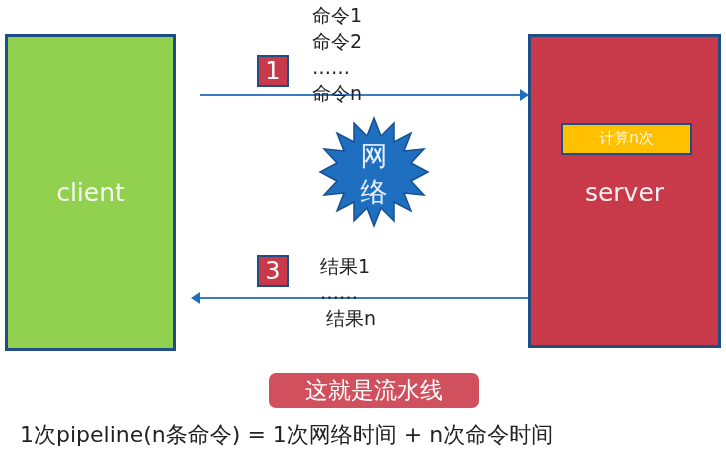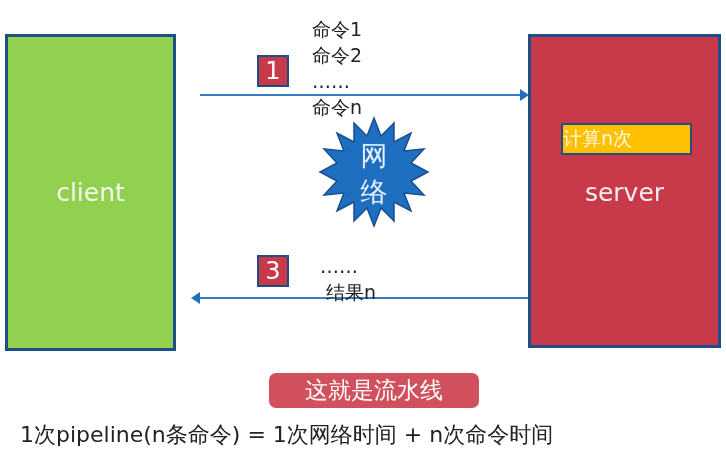--- a/index.html
+++ b/index.html
@@ -5,34 +5,34 @@
   html, body { margin:0; padding:0; }
   body { width:726px; height:461px; background:#ffffff; position:relative; overflow:hidden;
          font-family:"DejaVu Sans", sans-serif; color:#222; }
   .box { position:absolute; box-sizing:border-box; border:3px solid #1f4e86; }
   .client { left:5px; top:34px; width:171px; height:317px; background:#92d050; }
   .server { left:528px; top:34px; width:193px; height:314px; background:#c83949; }
   .box-label { position:absolute; left:0; right:0; text-align:center; color:#f4f8ee; font-size:25px; }
   .client .box-label { top:141px; }
   .server .box-label { top:141px; color:#f5eef0; }
   .compute { position:absolute; left:30px; top:86px; width:131px; height:32px; box-sizing:border-box;
-             background:#ffc000; border:2px solid #1f4e86; color:#fff8e0; font-size:19px; line-height:27px; }
+             background:#ffc000; border:2px solid #1f4e86; color:#fff8e0; font-size:15px; text-align:center; line-height:27px; }
   .arrow { position:absolute; height:2px; background:#3a7cc4; }
   .arrow-req { left:200px; top:94px; width:322px; }
   .arrow-res { left:198px; top:297px; width:330px; }
   .arrowhead-right { position:absolute; left:520px; top:89px; width:0; height:0;
                      border-top:6px solid transparent; border-bottom:6px solid transparent; border-left:9px solid #1f6fc0; }
   .arrowhead-left { position:absolute; left:191px; top:292px; width:0; height:0;
                     border-top:6px solid transparent; border-bottom:6px solid transparent; border-right:9px solid #1f6fc0; }
   .step { position:absolute; width:32px; height:32px; box-sizing:border-box; background:#c83949; border:2px solid #1f4e86;
           color:#fff; font-size:24px; text-align:center; line-height:28px; }
   .step1 { left:257px; top:55px; }
   .step3 { left:257px; top:255px; }
   .lines { position:absolute; font-size:19px; line-height:26px; color:#222; }
-  .cmds { left:312px; top:2px;margin-top:14px; }
+  .cmds { left:312px; top:2px; }
   .results { left:320px; top:253px; }
   .results .last { padding-left:6px; }
   .star { position:absolute; left:318px; top:116px; width:112px; height:112px; }
   .star-text { position:absolute; left:318px; top:138px; width:112px; text-align:center; color:#e6f0ff; font-size:27px; line-height:36px; }
   .pill { position:absolute; left:269px; top:373px; width:210px; height:35px; background:#d0505e; border-radius:7px;
           color:#fff; font-size:23px; text-align:center; line-height:35px; }
   .formula { position:absolute; left:20px; top:420px; font-size:22px; color:#222; white-space:nowrap; }
 </style>
 </head>
 <body>
@@ -62,18 +62,19 @@
 <svg class="star" viewBox="0 0 112 112">
   <polygon fill="#1f6fc0" stroke="#174f8f" stroke-width="1.5" points="56,2 63,20 76,7 76,26 93,17 86,35 106,33 93,47 110,56 93,65 106,79 86,77 93,95 76,86 76,105 63,92 56,110 49,92 36,105 36,86 19,95 26,77 6,79 19,65 2,56 19,47 6,33 26,35 19,17 36,26 36,7 49,20"></polygon>
 </svg>
 <div class="star-text">
   <div>网</div>
   <div>络</div>
 </div>
 
 <div class="step step3">3</div>
 <div class="lines results">
+  <div>结果1</div>
   <div>……</div>
   <div class="last">结果n</div>
 </div>
 
 <div class="pill">这就是流水线</div>
 <div class="formula">1次pipeline(n条命令) = 1次网络时间 + n次命令时间</div>
 
 </body></html>

